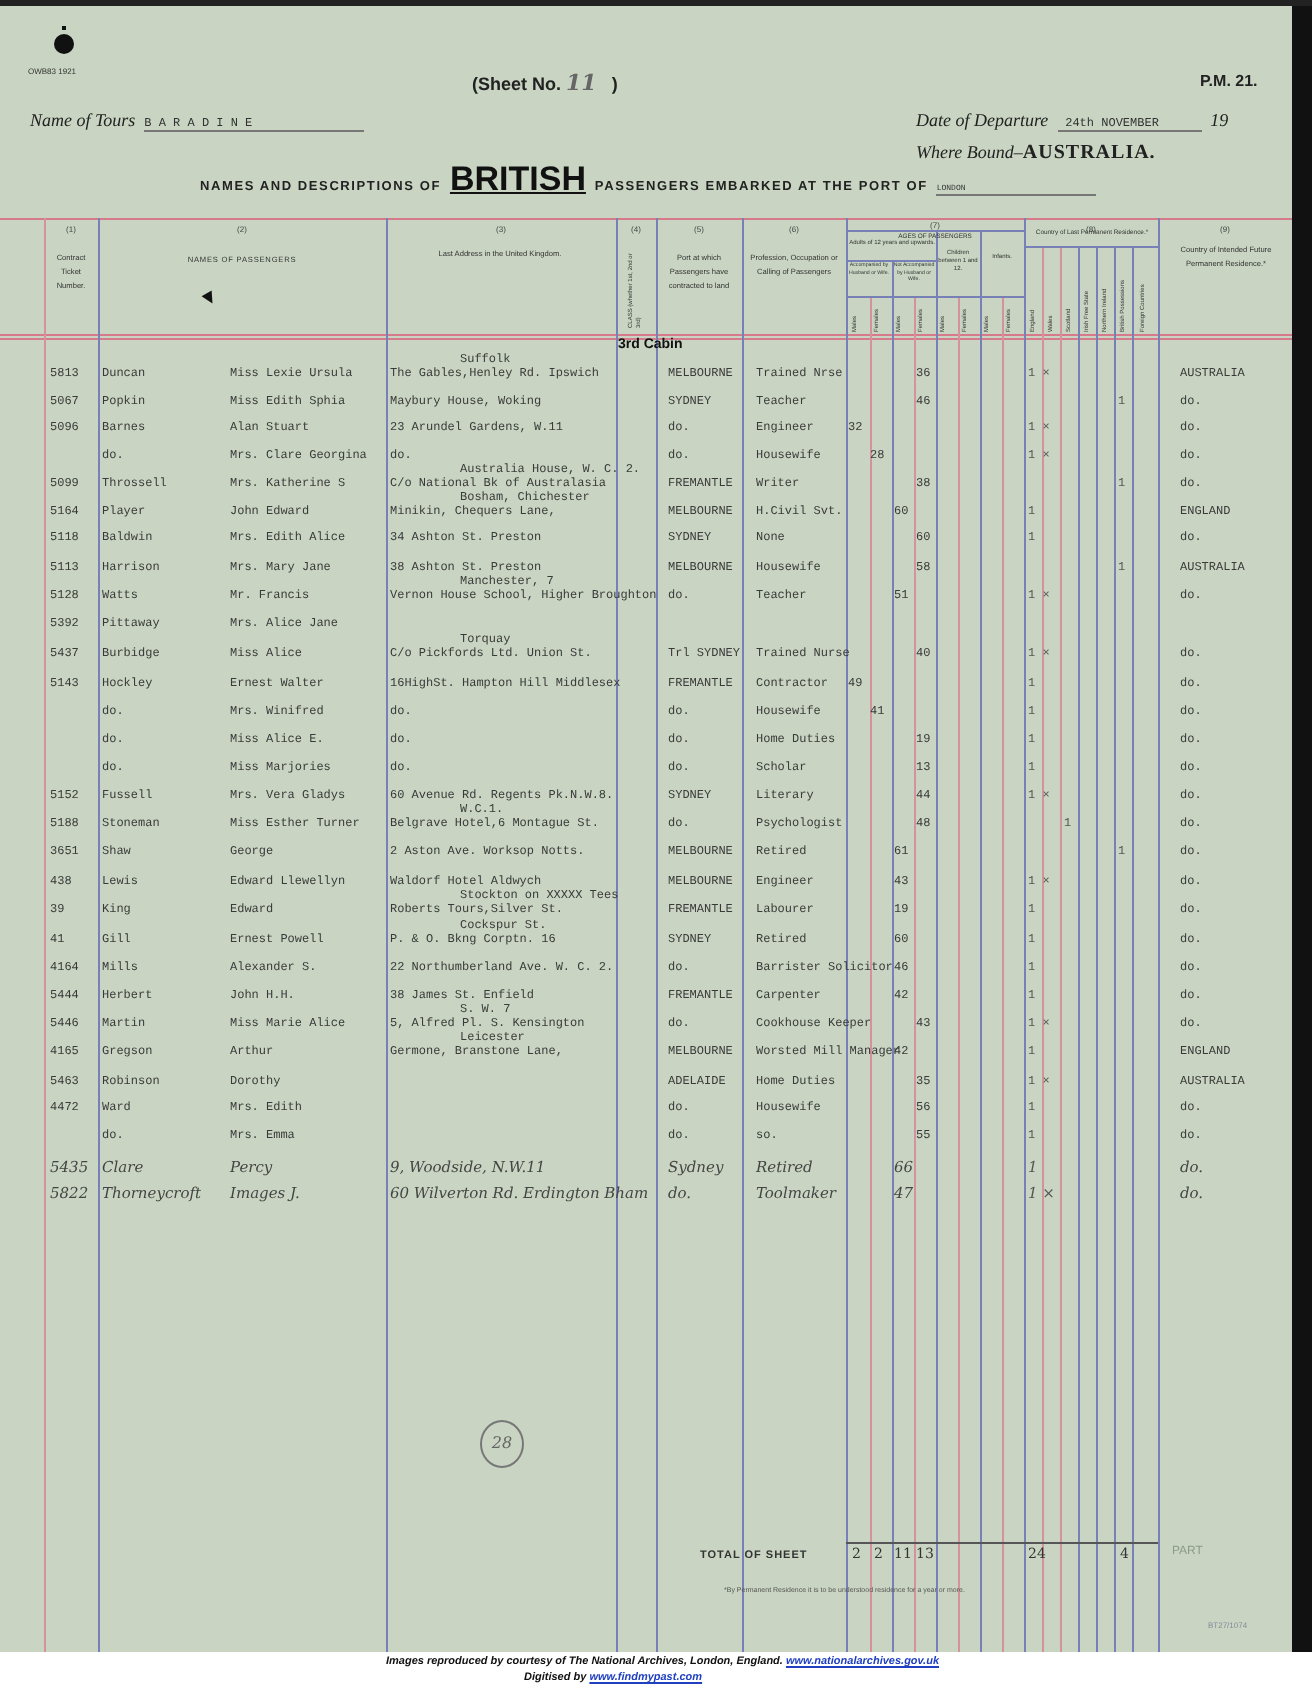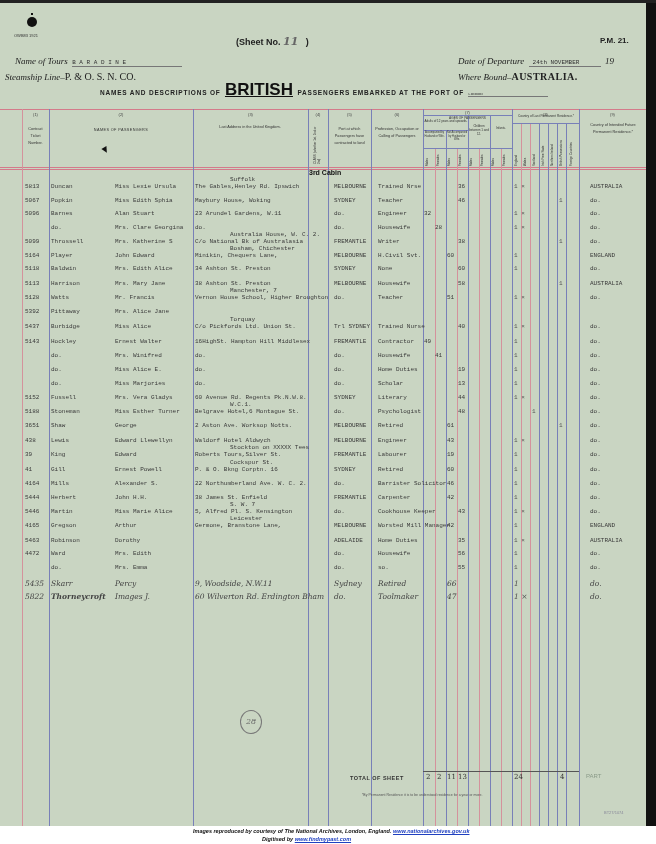--- a/index.html
+++ b/index.html
@@ -56,23 +56,20 @@
   <div class="abs" style="left:15px;top:50px;">
     <span class="ital">Name of Tours</span>
     <span class="type underline" style="display:inline-block;width:110px;">B A R A D I N E</span>
   </div>
   <div class="abs" style="left:458px;top:50px;">
     <span class="ital">Date of Departure</span>
     <span class="type underline" style="display:inline-block;width:68px;padding-left:4px;">24th NOVEMBER</span>
     <span class="ital">19</span>
   </div>
 
-  <div class="abs" style="left:5px;top:66px;">
-    <span class="ital">Steamship Line–</span><span class="bold11">P. &amp; O. S. N. CO.</span>
-  </div>
   <div class="abs" style="left:458px;top:66px;">
     <span class="ital">Where Bound–</span><span class="bold11" style="font-weight:bold;letter-spacing:0.5px;">AUSTRALIA.</span>
   </div>
 
   <div class="abs" style="left:100px;top:80px;">
     <span class="heading">NAMES AND DESCRIPTIONS OF</span>
     <span class="british">BRITISH</span>
     <span class="heading">PASSENGERS EMBARKED AT THE PORT OF</span>
     <span class="type underline" style="display:inline-block;width:80px;font-size:4px;">LONDON</span>
   </div>
@@ -467,32 +464,32 @@
         <span class="cell" style="left: 115px;">Mrs. Emma</span>
         <span class="cell" style="left: 195px;"></span>
         <span class="cell" style="left: 334px;">do.</span>
         <span class="cell" style="left: 378px;">so.</span>
         <span class="cell" style="left: 590px;">do.</span>
         <span class="cell" style="left: 458px;">55</span>
         <span class="cell check" style="left: 514px;">1</span>
       </div>
       <div class="row hand" style="top: 579px;">
         <span class="cell" style="left: 25px;">5435</span>
-        <span class="cell" style="left: 51px;">Skarr</span>
+        <span class="cell" style="left: 51px;">Clare</span>
         <span class="cell" style="left: 115px;">Percy</span>
         <span class="cell" style="left: 195px;">9, Woodside, N.W.11</span>
         <span class="cell" style="left: 334px;">Sydney</span>
         <span class="cell" style="left: 378px;">Retired</span>
         <span class="cell" style="left: 590px;">do.</span>
         <span class="cell" style="left: 447px;">66</span>
         <span class="cell check" style="left: 514px;">1</span>
       </div>
       <div class="row hand" style="top: 592px;">
         <span class="cell" style="left: 25px;">5822</span>
-        <span class="cell" style="left: 51px; font-weight: bold;">Thorneycroft</span>
+        <span class="cell" style="left: 51px;">Thorneycroft</span>
         <span class="cell" style="left: 115px;">Images J.</span>
         <span class="cell" style="left: 195px;">60 Wilverton Rd. Erdington Bham</span>
         <span class="cell" style="left: 334px;">do.</span>
         <span class="cell" style="left: 378px;">Toolmaker</span>
         <span class="cell" style="left: 590px;">do.</span>
         <span class="cell" style="left: 447px;">47</span>
         <span class="cell check" style="left: 514px;">1 ×</span>
       </div>
     </div>
 

